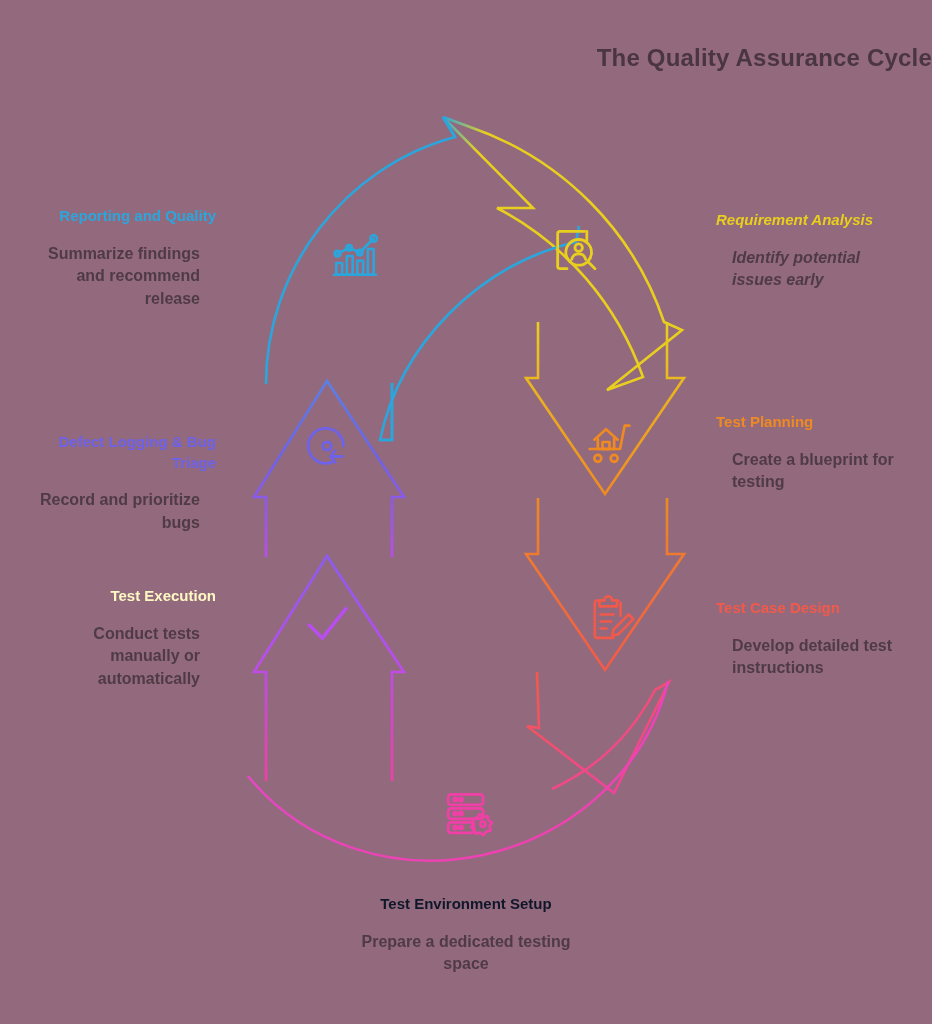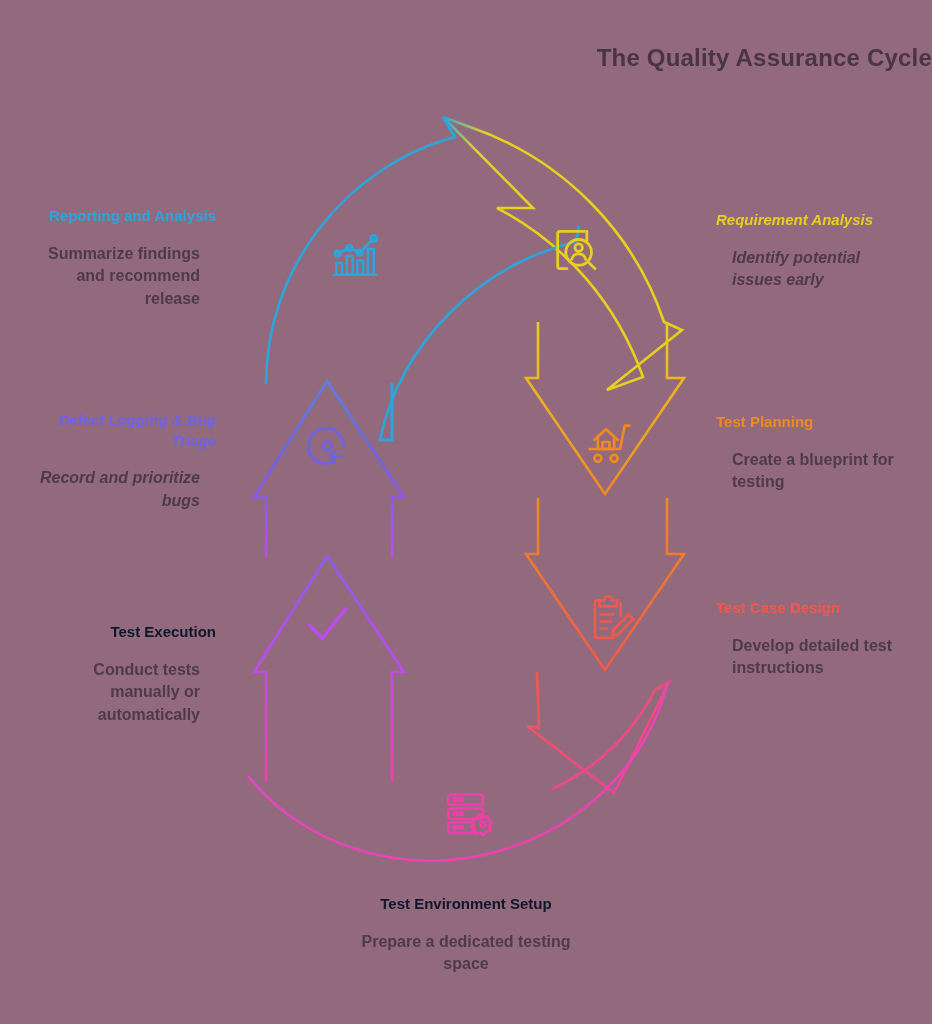--- a/index.html
+++ b/index.html
@@ -231,41 +231,41 @@
       <circle cx="13" cy="24.5" r="1.4"></circle>
         <circle cx="18" cy="24.5" r="1.4"></circle>
       <circle cx="13" cy="36.5" r="1.4"></circle>
         <circle cx="18" cy="36.5" r="1.4"></circle>
       <path d="M34 25 l3 2.6 3.6 -1 1 3.6 3 2.2 -2.2 3 1 3.6 -3.6 1 -2.6 3 -3 -2.2 -3.6 1 -1 -3.6 -3 -2.2 2.2 -3 -1 -3.6 3.6 -1 Z"></path>
       <circle cx="36.8" cy="33.5" r="2.2"></circle>
     </svg>
   </div>
 
   <div class="label-block left" style="left:16px; top:206px;">
-    <div class="lb-title" style="color:#2ba6dd;">Reporting and Analysis</div>
+    <div class="lb-title" style="color:#2ba6dd;">Reporting and Quality</div>
     <div class="lb-desc">Summarize findings and recommend release</div>
   </div>
 
   <div class="label-block right" style="left:716px; top:210px;font-style:italic;">
     <div class="lb-title" style="color:#e8cf1e;">Requirement Analysis</div>
     <div class="lb-desc">Identify potential issues early</div>
   </div>
 
-  <div class="label-block left" style="left:16px; top:410px;font-style:italic;">
+  <div class="label-block left" style="left:16px; top:432px;">
     <div class="lb-title" style="color:#6d62e8;">Defect Logging &amp; Bug Triage</div>
     <div class="lb-desc">Record and prioritize bugs</div>
   </div>
 
   <div class="label-block right" style="left:716px; top:412px;">
     <div class="lb-title" style="color:#ef8a22;">Test Planning</div>
     <div class="lb-desc">Create a blueprint for testing</div>
   </div>
 
   <div class="label-block left" style="left:16px; top:586px;">
-    <div class="lb-title" style="color:#0f172a;margin-top:36px;">Test Execution</div>
+    <div class="lb-title" style="color:#fef9c3;">Test Execution</div>
     <div class="lb-desc">Conduct tests manually or automatically</div>
   </div>
 
   <div class="label-block right" style="left:716px; top:598px;">
     <div class="lb-title" style="color:#f15a4a;">Test Case Design</div>
     <div class="lb-desc">Develop detailed test instructions</div>
   </div>
 
   <div class="label-block center" style="left:336px; top:894px;">
     <div class="lb-title" style="color:#0f172a;">Test Environment Setup</div>

